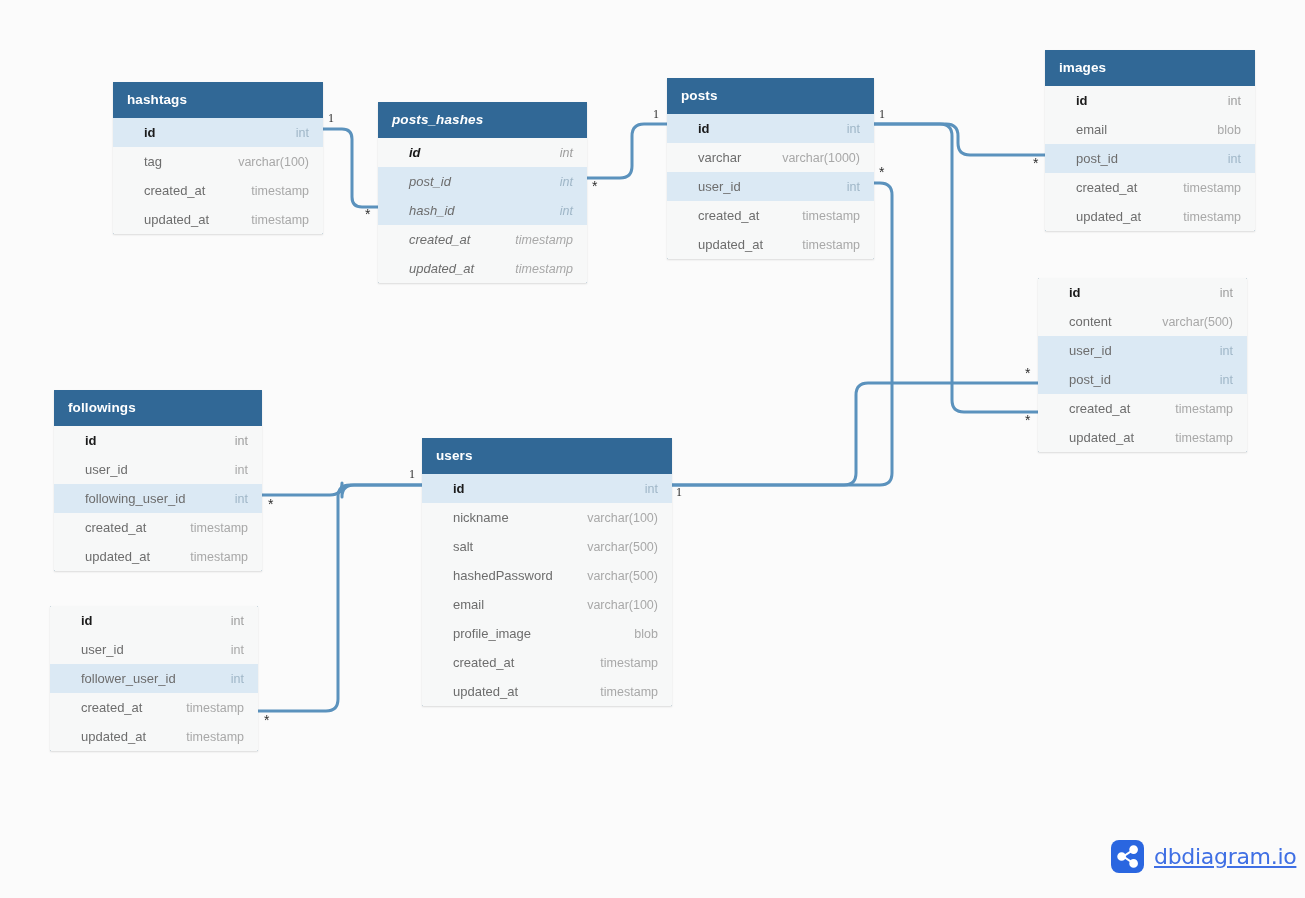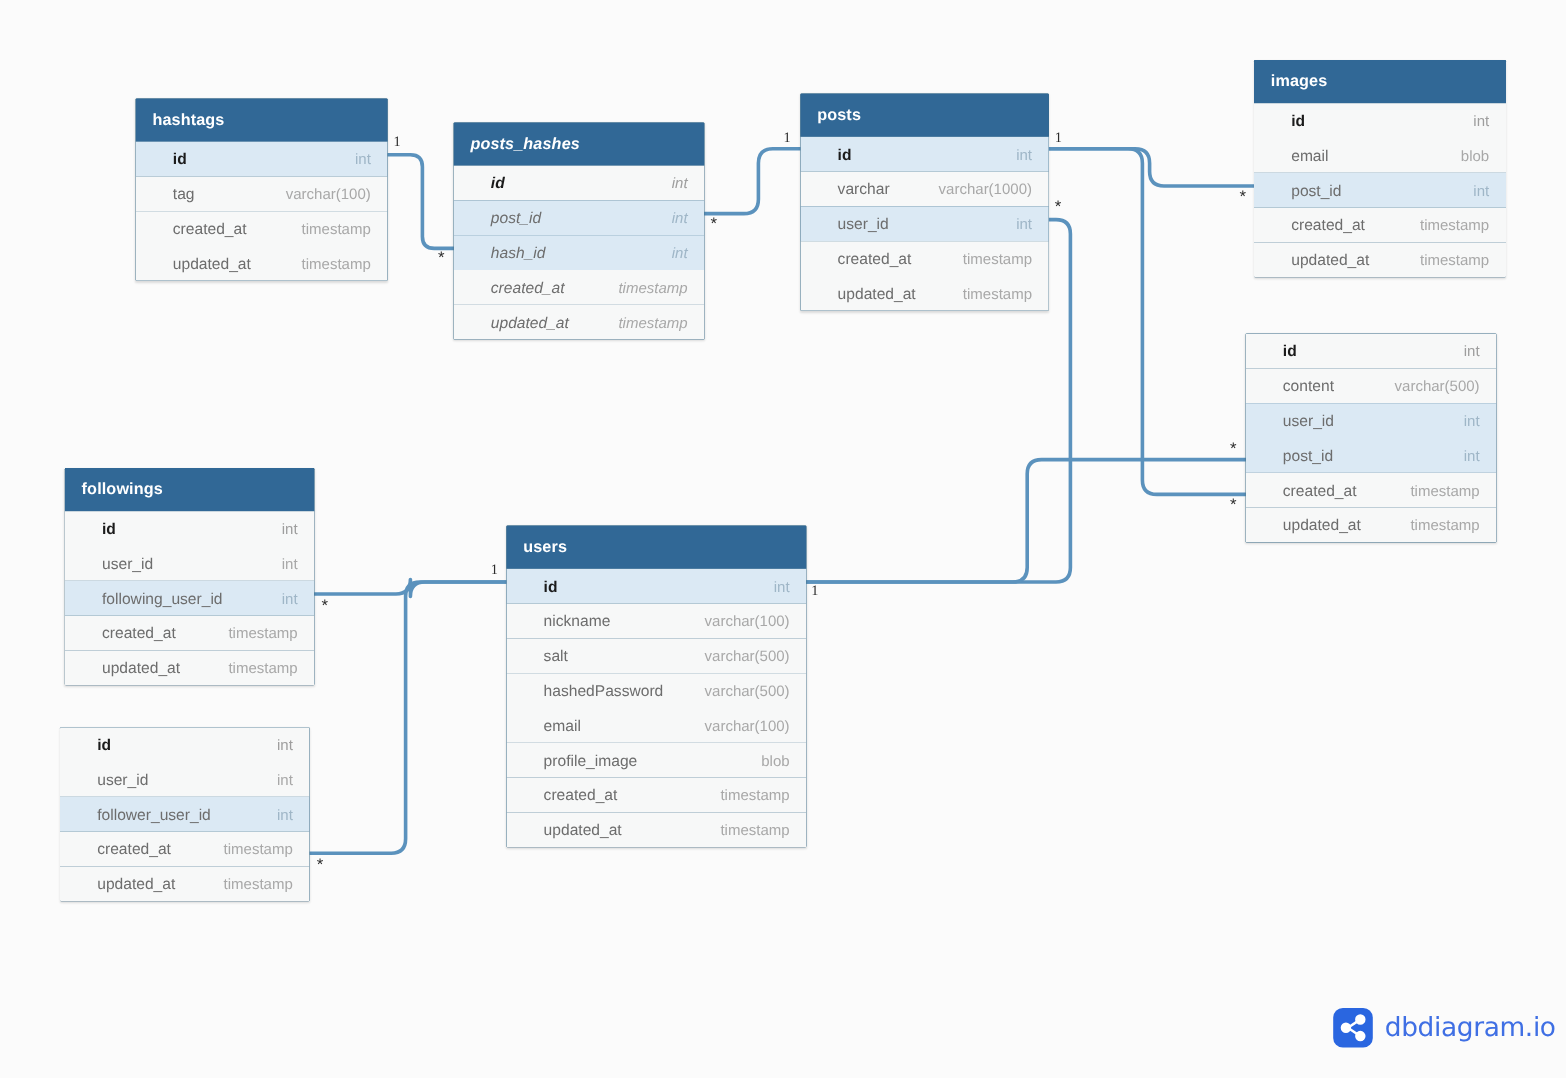--- a/index.html
+++ b/index.html
@@ -124,20 +124,21 @@
     background: #2a66e0;
     position: relative;
     flex: 0 0 auto;
   }
   #logo .mark svg { position: absolute; left: 0; top: 0; }
   #logo .wordmark {
     color: #3f6fe4;
     font-size: 22px;
     letter-spacing: -0.3px;
     font-family: "DejaVu Sans", sans-serif;
+    text-decoration: underline;
   }
 </style>
 </head>
 <body>
 
 <div id="canvas">
 
   <svg id="edges" viewBox="0 0 1305 898" width="1305" height="898">
       <path d="M 323 129 L 342 129 Q 352 129 352 139 L 352 197 Q 352 207 362 207 L 378 207"></path>
       <path d="M 587 178 L 620 178 Q 632 178 632 166 L 632 136 Q 632 124 644 124 L 667 124"></path>

